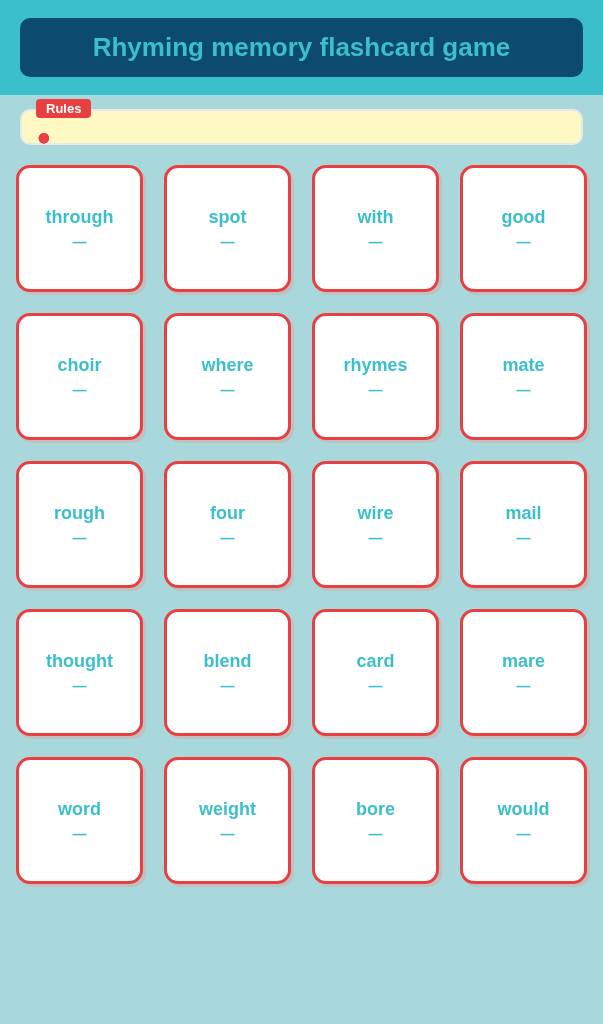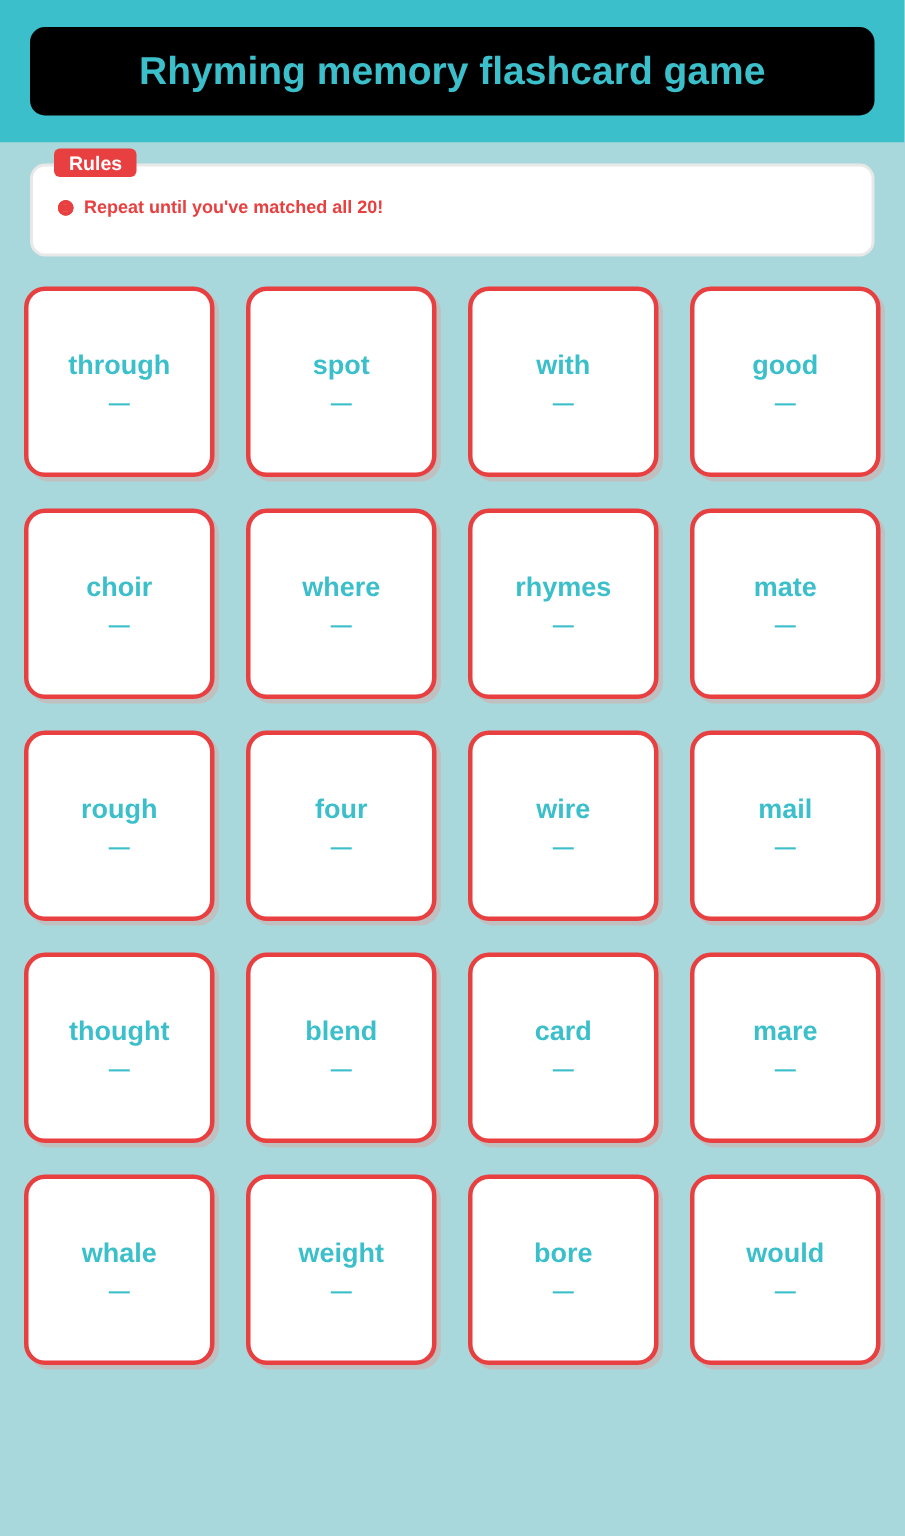--- a/index.html
+++ b/index.html
@@ -11,40 +11,40 @@
       min-height: 1024px;
     }
 
     .header {
       background-color: #3bbfca;
       padding: 18px 20px;
       text-align: center;
     }
 
     .header-title {
-      background-color: #000000;
+      background-color: #0c4a6e;
       border-radius: 10px;
       padding: 14px 30px;
       display: inline-block;
       width: 100%;
     }
 
     .header-title h1 {
       color: #3bbfca;
       font-size: 26px;
       font-weight: bold;
     }
 
     .rules-section {
       background-color: #a8d8dc;
       padding: 14px 20px 6px 20px;
     }
 
     .rules-box {
-      background-color: #ffffff;
+      background-color: #fef9c3;
       border: 2px solid #e8e8e8;
       border-radius: 10px;
       padding: 10px 16px 14px 16px;
       position: relative;
     }
 
     .rules-label {
       position: absolute;
       top: -12px;
       left: 14px;
@@ -130,21 +130,20 @@
     <span class="rules-label">Rules</span>
     <ul class="rules-list">
       <li>
         <span class="rule-num">❶</span>
       </li>
       <li>
         <span class="rule-num">❷</span>
       </li>
       <li>
         <span class="rule-num">❸</span>
-        <span>Repeat until you've matched all 20!</span>
       </li>
     </ul>
   </div>
 </div>
 
 <div class="cards-grid" id="cards-container">
 <div class="card">
       <span class="card-word">through</span>
       <span class="card-dash">—</span>
     </div>
@@ -202,21 +201,21 @@
     </div>
     <div class="card">
       <span class="card-word">card</span>
       <span class="card-dash">—</span>
     </div>
     <div class="card">
       <span class="card-word">mare</span>
       <span class="card-dash">—</span>
     </div>
     <div class="card">
-      <span class="card-word">whale</span>
+      <span class="card-word">word</span>
       <span class="card-dash">—</span>
     </div>
     <div class="card">
       <span class="card-word">weight</span>
       <span class="card-dash">—</span>
     </div>
     <div class="card">
       <span class="card-word">bore</span>
       <span class="card-dash">—</span>
     </div>

